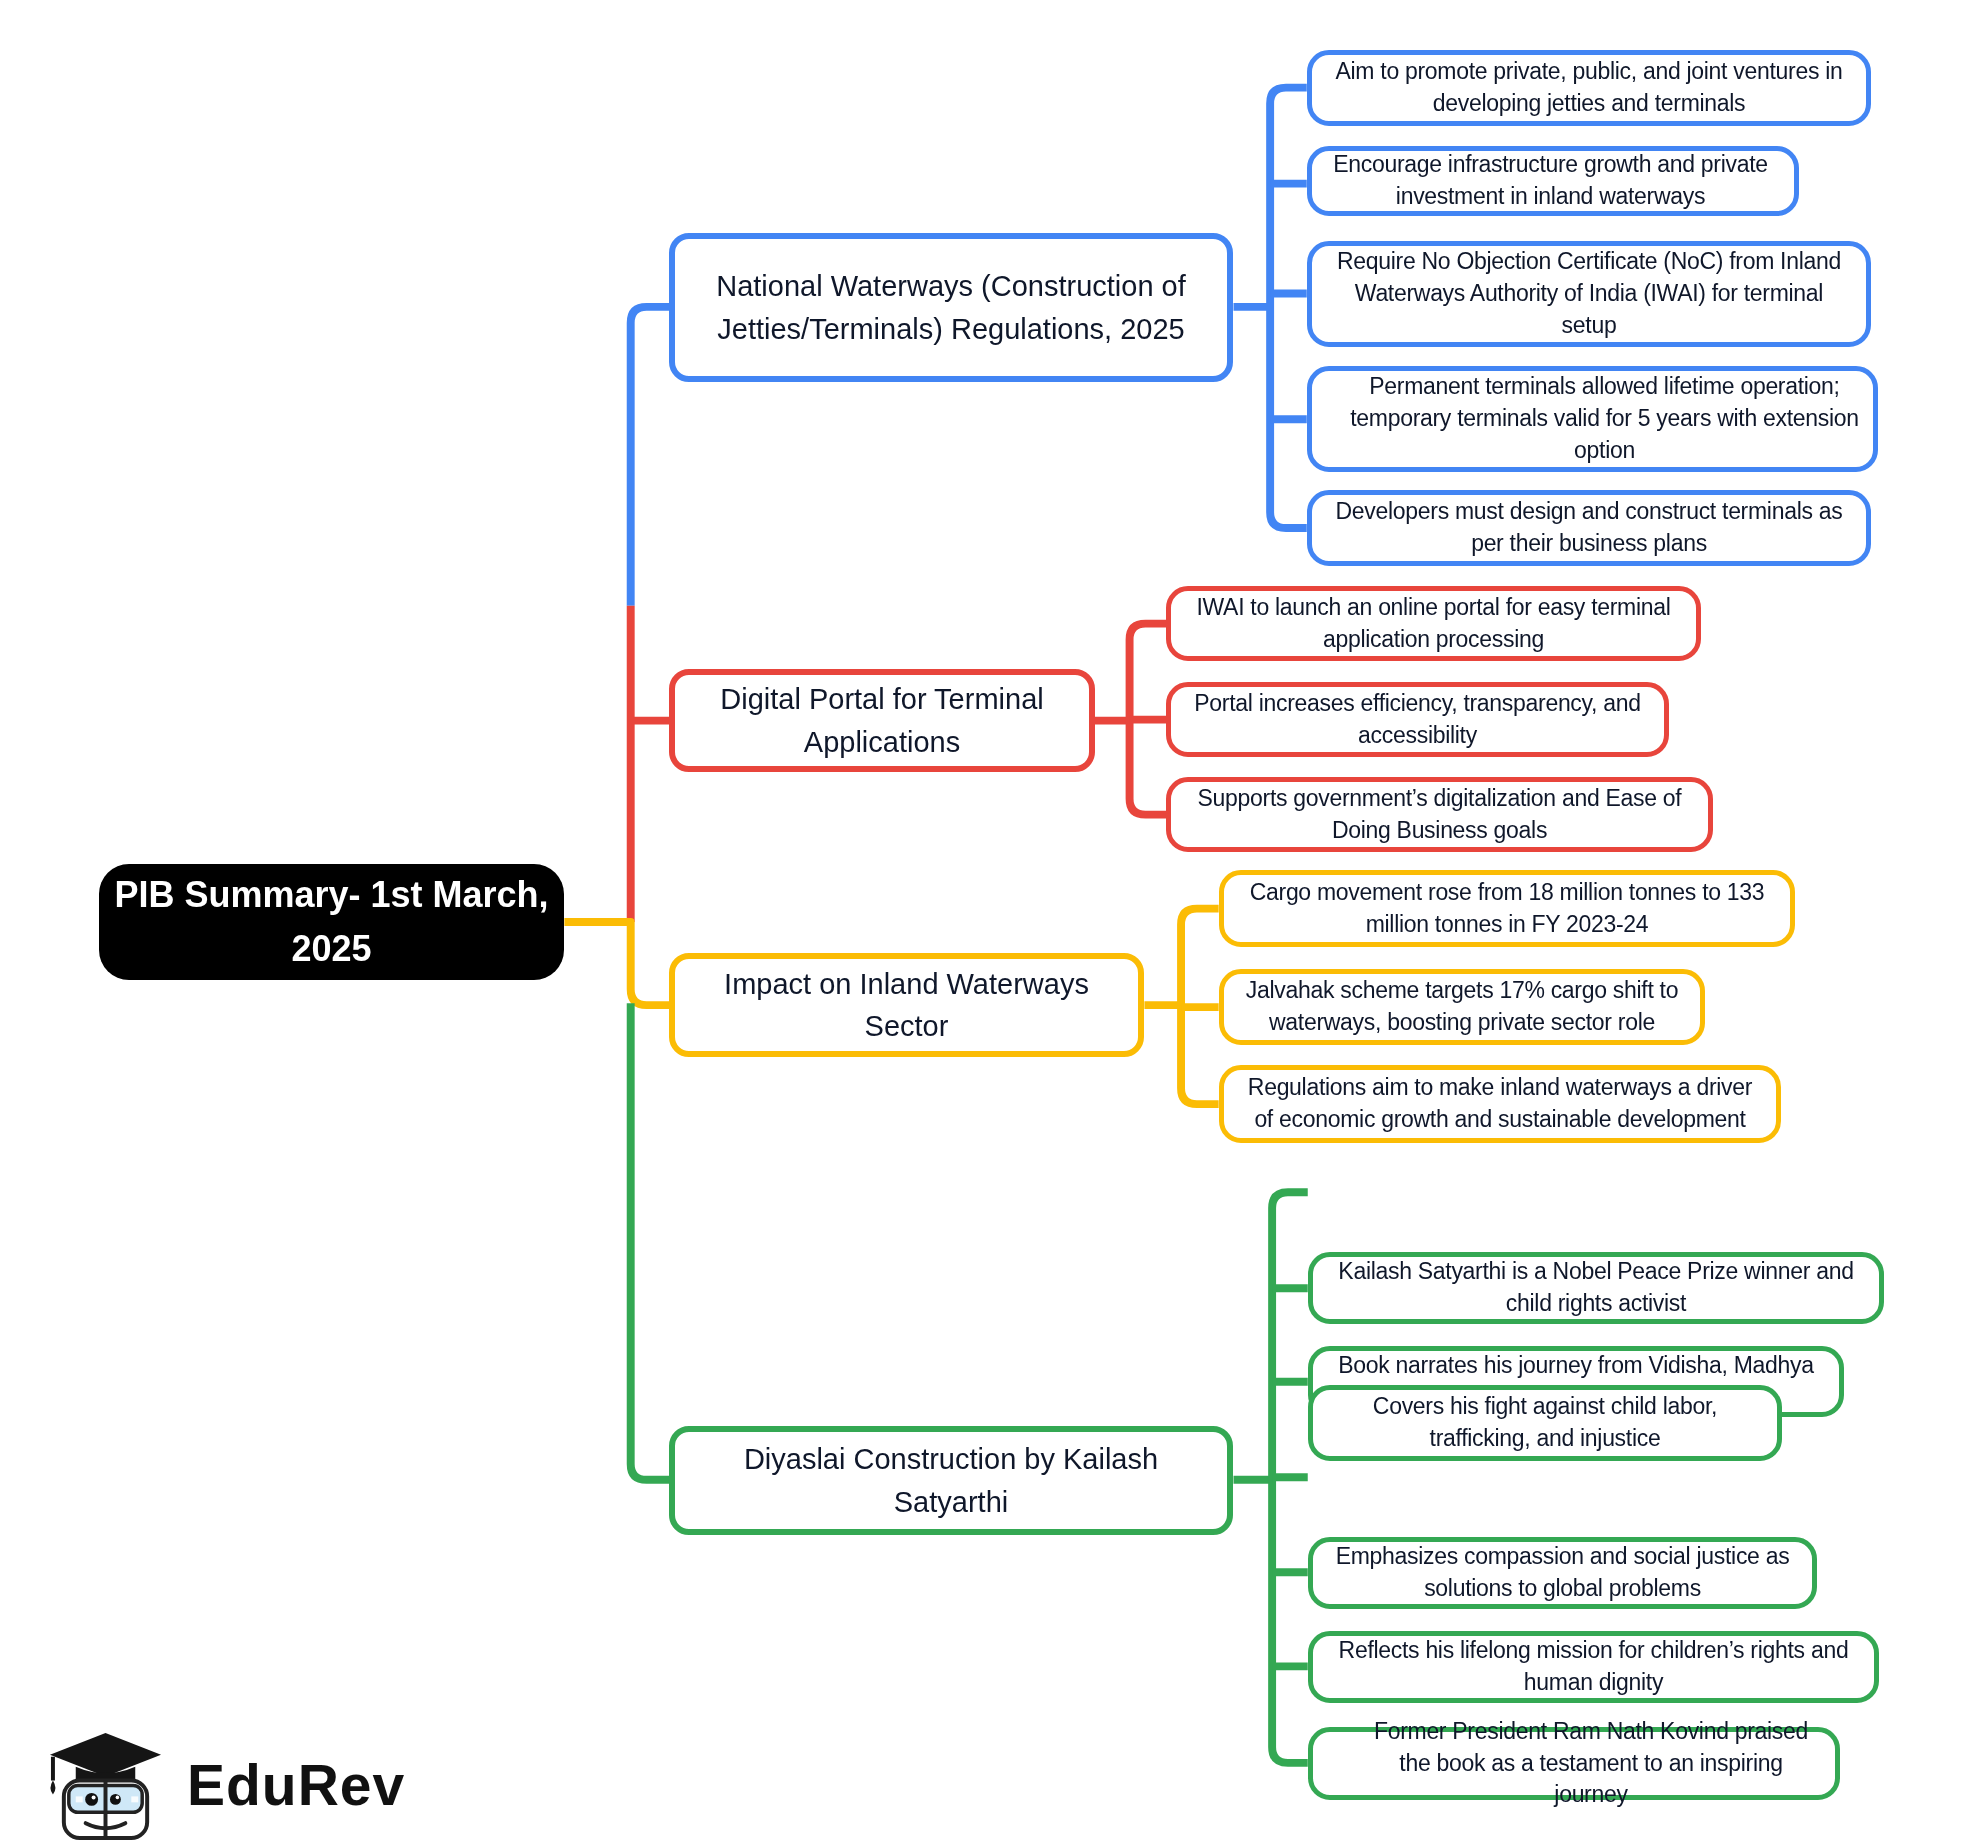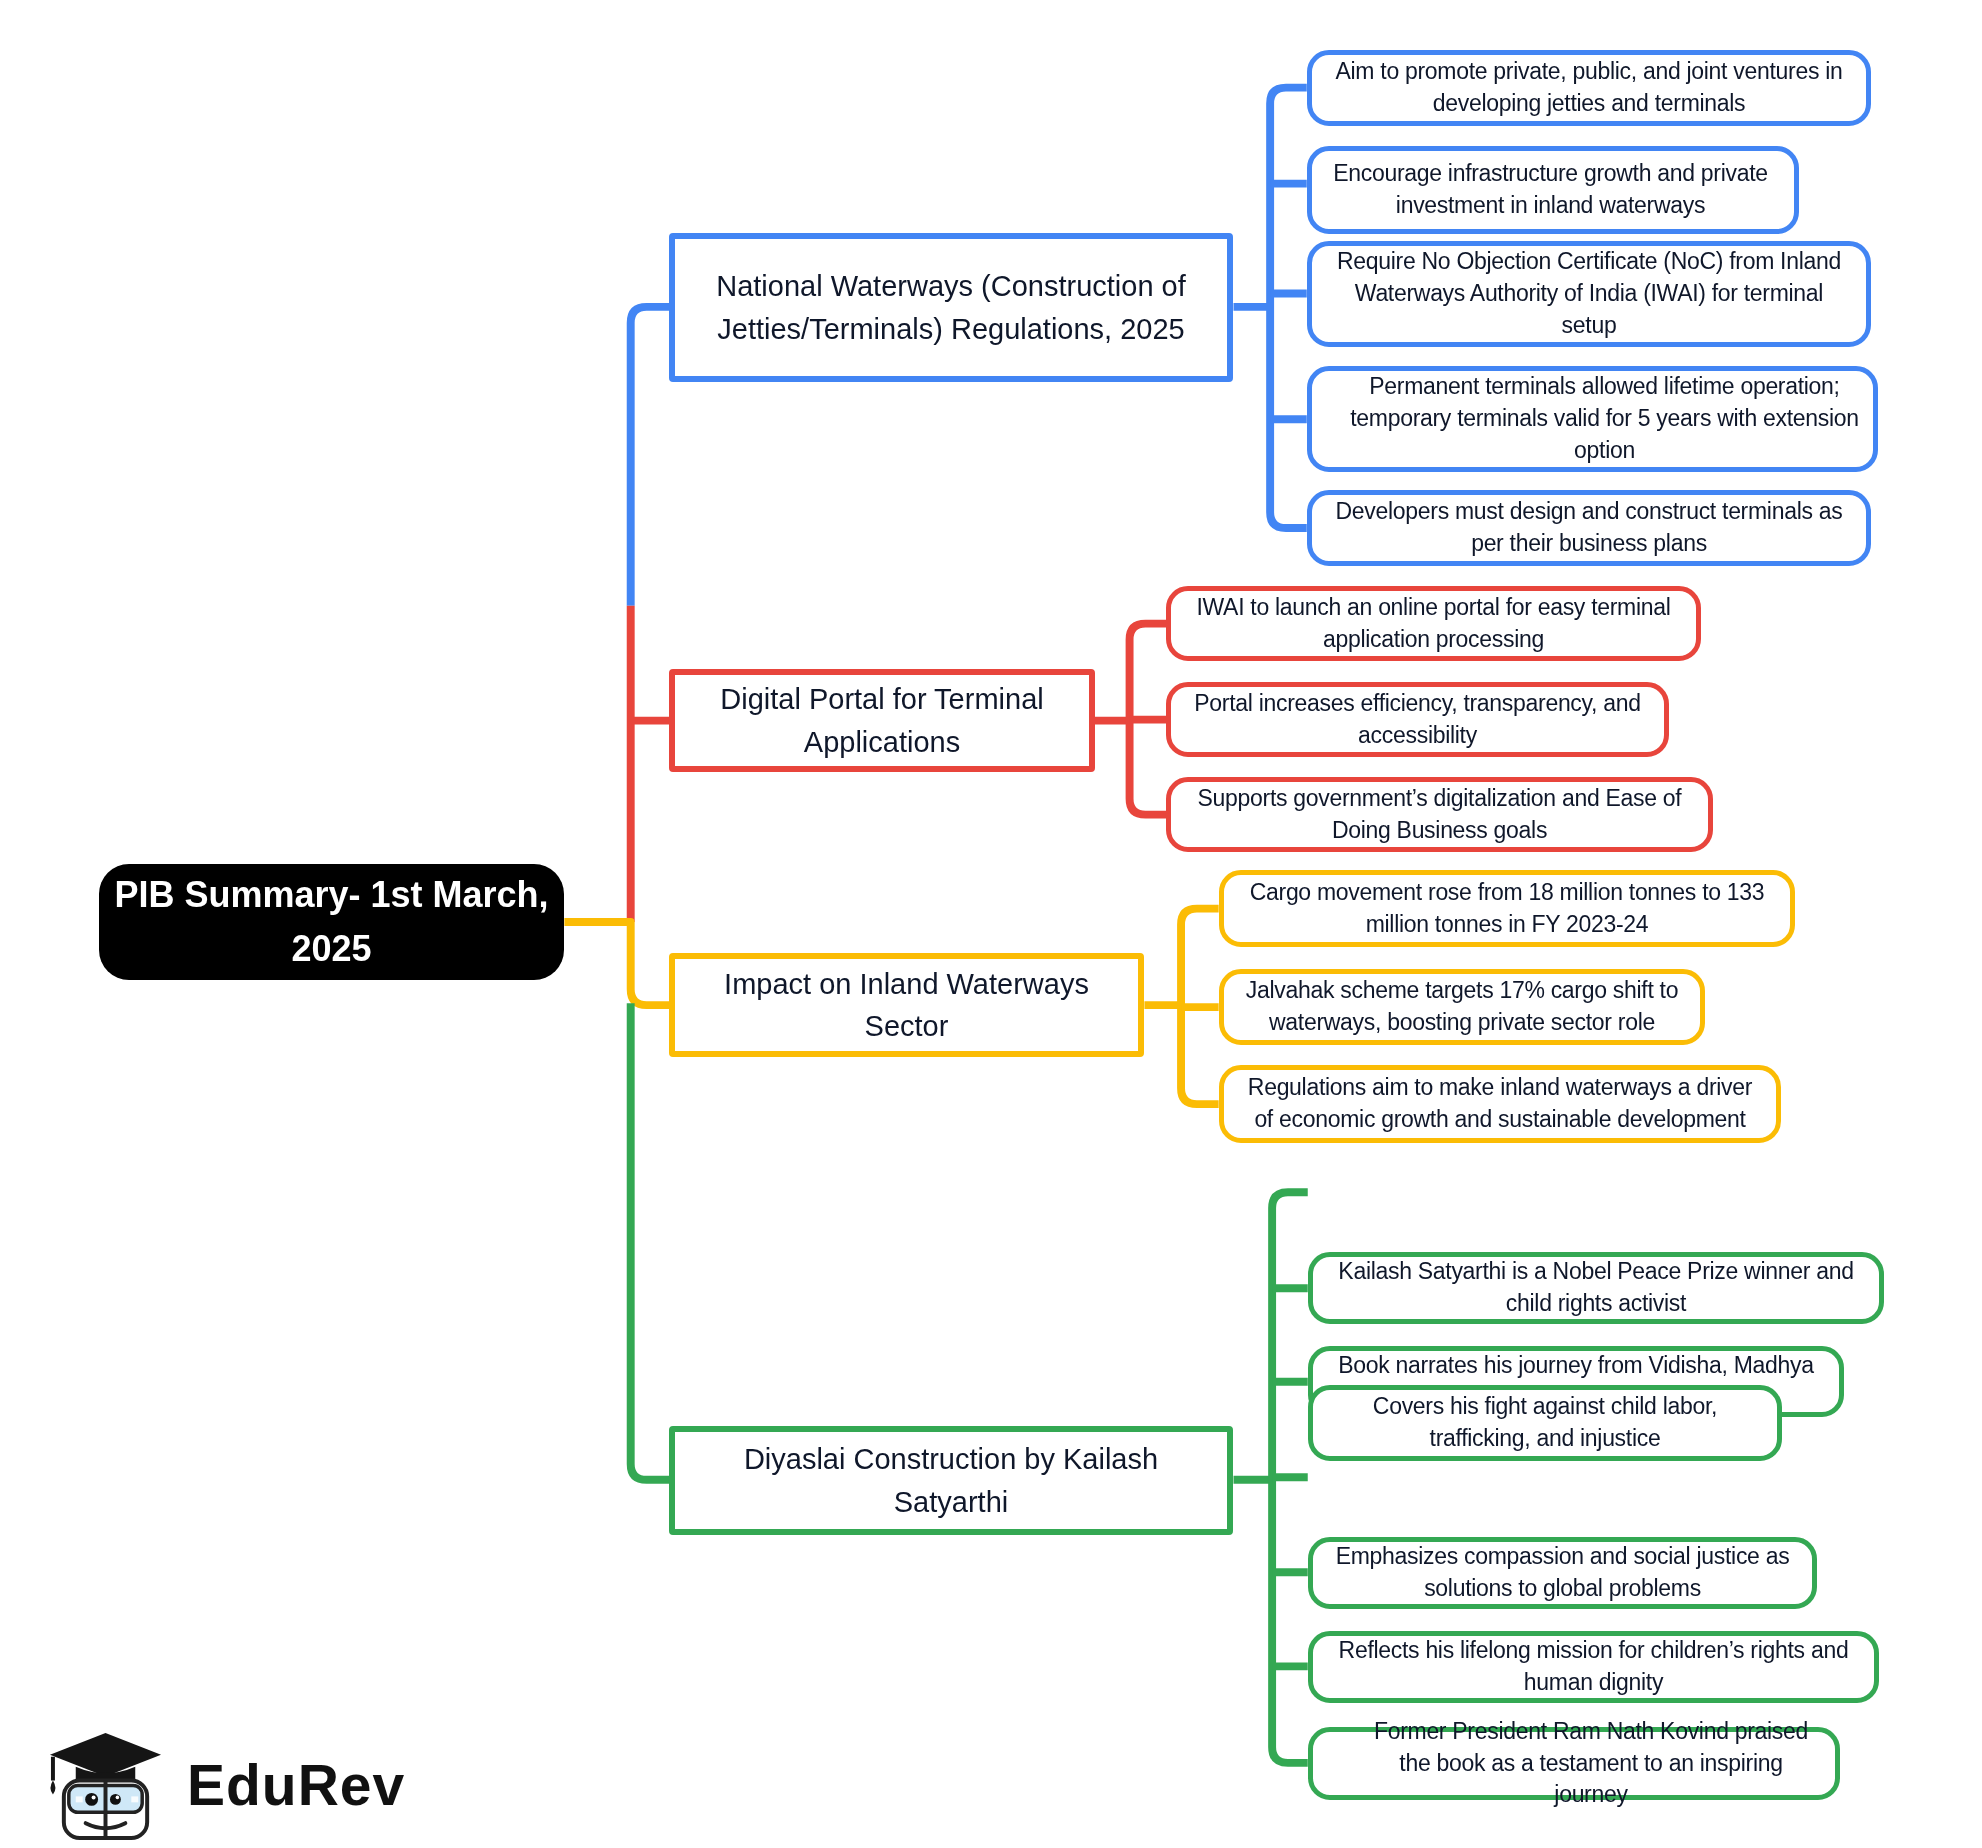--- a/index.html
+++ b/index.html
@@ -11,21 +11,21 @@
   #nodes{position:absolute;left:0;top:0;width:100%;height:100%;}
   .node{
     position:absolute;box-sizing:border-box;background:#ffffff;
     display:flex;align-items:center;justify-content:center;text-align:center;color:#0f172a;
   }
   .root{
     background:#000000;color:#ffffff;font-weight:700;font-size:36px;line-height:1.5;
     border-radius:30px;padding:8px 14px;
   }
   .parent{
-    border-style:solid;border-width:6px;border-radius:4px;
+    border-style:solid;border-width:6px;border-radius:20px;
     font-size:29px;line-height:1.45;padding:6px 18px;
   }
   .leaf{
     border-style:solid;border-width:5px;border-radius:22px;
     font-size:23px;line-height:1.38;padding:2px 14px;letter-spacing:-0.3px;
   }
   .logo{position:absolute;left:40px;top:1725px;display:flex;align-items:center;gap:16px;}
   .brand{font-size:57px;font-weight:700;color:#111111;letter-spacing:1px;
          font-family:"Liberation Sans", sans-serif;}
 </style>
@@ -55,21 +55,21 @@
       <path d="M 1285 1396 L 1321 1396" fill="none" stroke="#34A853" stroke-width="8" stroke-linejoin="round"></path>
       <path d="M 1285 1492.5 L 1321 1492.5" fill="none" stroke="#34A853" stroke-width="8" stroke-linejoin="round"></path>
       <path d="M 1285 1588.5 L 1321 1588.5" fill="none" stroke="#34A853" stroke-width="8" stroke-linejoin="round"></path>
       <path d="M 1285 1683.5 L 1321 1683.5" fill="none" stroke="#34A853" stroke-width="8" stroke-linejoin="round"></path>
     </svg>
 
   <div id="nodes">
       <div class="node root" style="left: 99px; top: 864px; width: 465px; height: 116px;">PIB Summary- 1st March, 2025</div>
       <div class="node parent" style="left: 669px; top: 233px; width: 564px; height: 149px; border-color: rgb(66, 133, 244);">National Waterways (Construction of Jetties/Terminals) Regulations, 2025</div>
       <div class="node leaf" style="left: 1307px; top: 50px; width: 564px; height: 76px; border-color: rgb(66, 133, 244);">Aim to promote private, public, and joint ventures in developing jetties and terminals</div>
-      <div class="node leaf" style="left: 1307px; top: 146px; width: 492px; height: 88px; border-color: rgb(66, 133, 244); padding-left: 9px;">Encourage infrastructure growth and private investment in inland waterways</div>
+      <div class="node leaf" style="left: 1307px; top: 146px; width: 492px; height: 70px; border-color: rgb(66, 133, 244); padding-left: 9px;">Encourage infrastructure growth and private investment in inland waterways</div>
       <div class="node leaf" style="left: 1307px; top: 241px; width: 564px; height: 106px; border-color: rgb(66, 133, 244);">Require No Objection Certificate (NoC) from Inland Waterways Authority of India (IWAI) for terminal setup</div>
       <div class="node leaf" style="left: 1307px; top: 366px; width: 571px; height: 106px; border-color: rgb(66, 133, 244); padding-left: 38px;">Permanent terminals allowed lifetime operation; temporary terminals valid for 5 years with extension option</div>
       <div class="node leaf" style="left: 1307px; top: 490px; width: 564px; height: 76px; border-color: rgb(66, 133, 244);">Developers must design and construct terminals as per their business plans</div>
       <div class="node parent" style="left: 669px; top: 669px; width: 426px; height: 103px; border-color: rgb(232, 69, 60);">Digital Portal for Terminal Applications</div>
       <div class="node leaf" style="left: 1166px; top: 586px; width: 535px; height: 75px; border-color: rgb(232, 69, 60);">IWAI to launch an online portal for easy terminal application processing</div>
       <div class="node leaf" style="left: 1166px; top: 682px; width: 503px; height: 75px; border-color: rgb(232, 69, 60);">Portal increases efficiency, transparency, and accessibility</div>
       <div class="node leaf" style="left: 1166px; top: 777px; width: 547px; height: 75px; border-color: rgb(232, 69, 60);">Supports government’s digitalization and Ease of Doing Business goals</div>
       <div class="node parent" style="left: 669px; top: 953px; width: 475px; height: 104px; border-color: rgb(251, 188, 5);">Impact on Inland Waterways Sector</div>
       <div class="node leaf" style="left: 1219px; top: 870px; width: 576px; height: 77px; border-color: rgb(251, 188, 5);">Cargo movement rose from 18 million tonnes to 133 million tonnes in FY 2023-24</div>
       <div class="node leaf" style="left: 1219px; top: 969px; width: 486px; height: 76px; border-color: rgb(251, 188, 5);">Jalvahak scheme targets 17% cargo shift to waterways, boosting private sector role</div>

